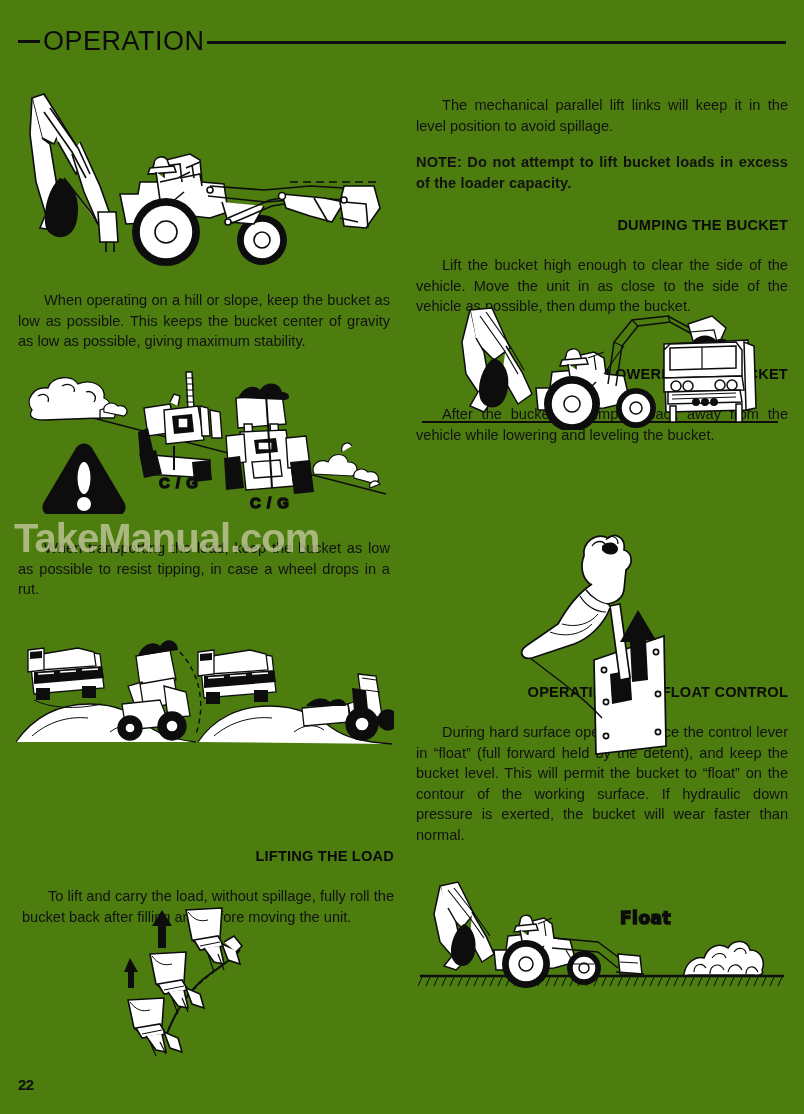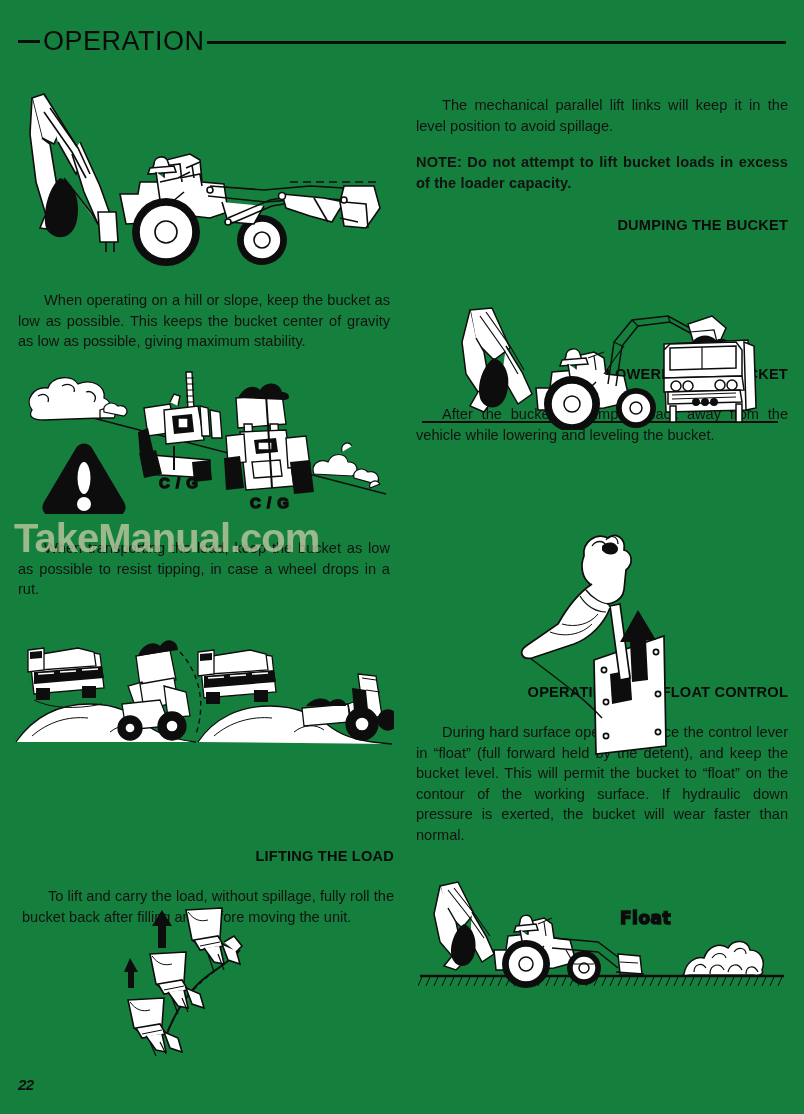--- a/index.html
+++ b/index.html
@@ -13,21 +13,21 @@
     position: relative;
     font-family: "Liberation Sans", sans-serif;
     color: #111111;
     overflow: hidden;
   }
   .page {
     position: absolute;
     inset: 0;
     width: 804px;
     height: 1114px;
-    background: #15803d;
+    background: #4d7c0f;
   }
 
   
   .header {
     position: absolute;
     left: 18px;
     top: 24px;
     width: 768px;
     height: 34px;
     display: flex;
@@ -125,21 +125,20 @@
 
   
   .page-number {
     position: absolute;
     left: 18px;
     top: 1076px;
     font-size: 15px;
     font-weight: bold;
     color: #0f0f0f;
     letter-spacing: -0.5px;
-    font-style: italic;
   }
 
   .cg-label {
     font-family: "Liberation Sans", sans-serif;
     font-size: 15px;
     font-weight: bold;
     fill: #0b0b0b;
     letter-spacing: 1px;
   }
   .float-label {
@@ -427,20 +426,21 @@
 
   <div class="col col-right" style="top:0;">
 
     <div style="position:absolute; left:0; top:88px; width:372px;margin-top:7px;">
       <p class="para">The mechanical parallel lift links will keep it in the level position to avoid spillage.</p>
       <div class="spacer-s"></div>
       <p class="para bold">NOTE:  Do not attempt to lift bucket loads in excess of the loader capacity.</p>
       <div class="spacer-m"></div>
       <h2 class="heading">DUMPING THE BUCKET</h2>
       <div class="spacer-m"></div>
+      <p class="para">Lift the bucket high enough to clear the side of the vehicle. Move the unit in as close to the side of the vehicle as possible, then dump the bucket.</p>
     </div>
 
     <div style="position:absolute; left:0; top:366px; width:372px;">
       <h2 class="heading">LOWERING THE BUCKET</h2>
       <div class="spacer-m"></div>
       <p class="para">After the bucket is dumped, back away from the vehicle while lowering and leveling the bucket.</p>
     </div>
 
     <div style="position:absolute; left:0; top:684px; width:372px;">
       <h2 class="heading">OPERATING WITH FLOAT CONTROL</h2>

